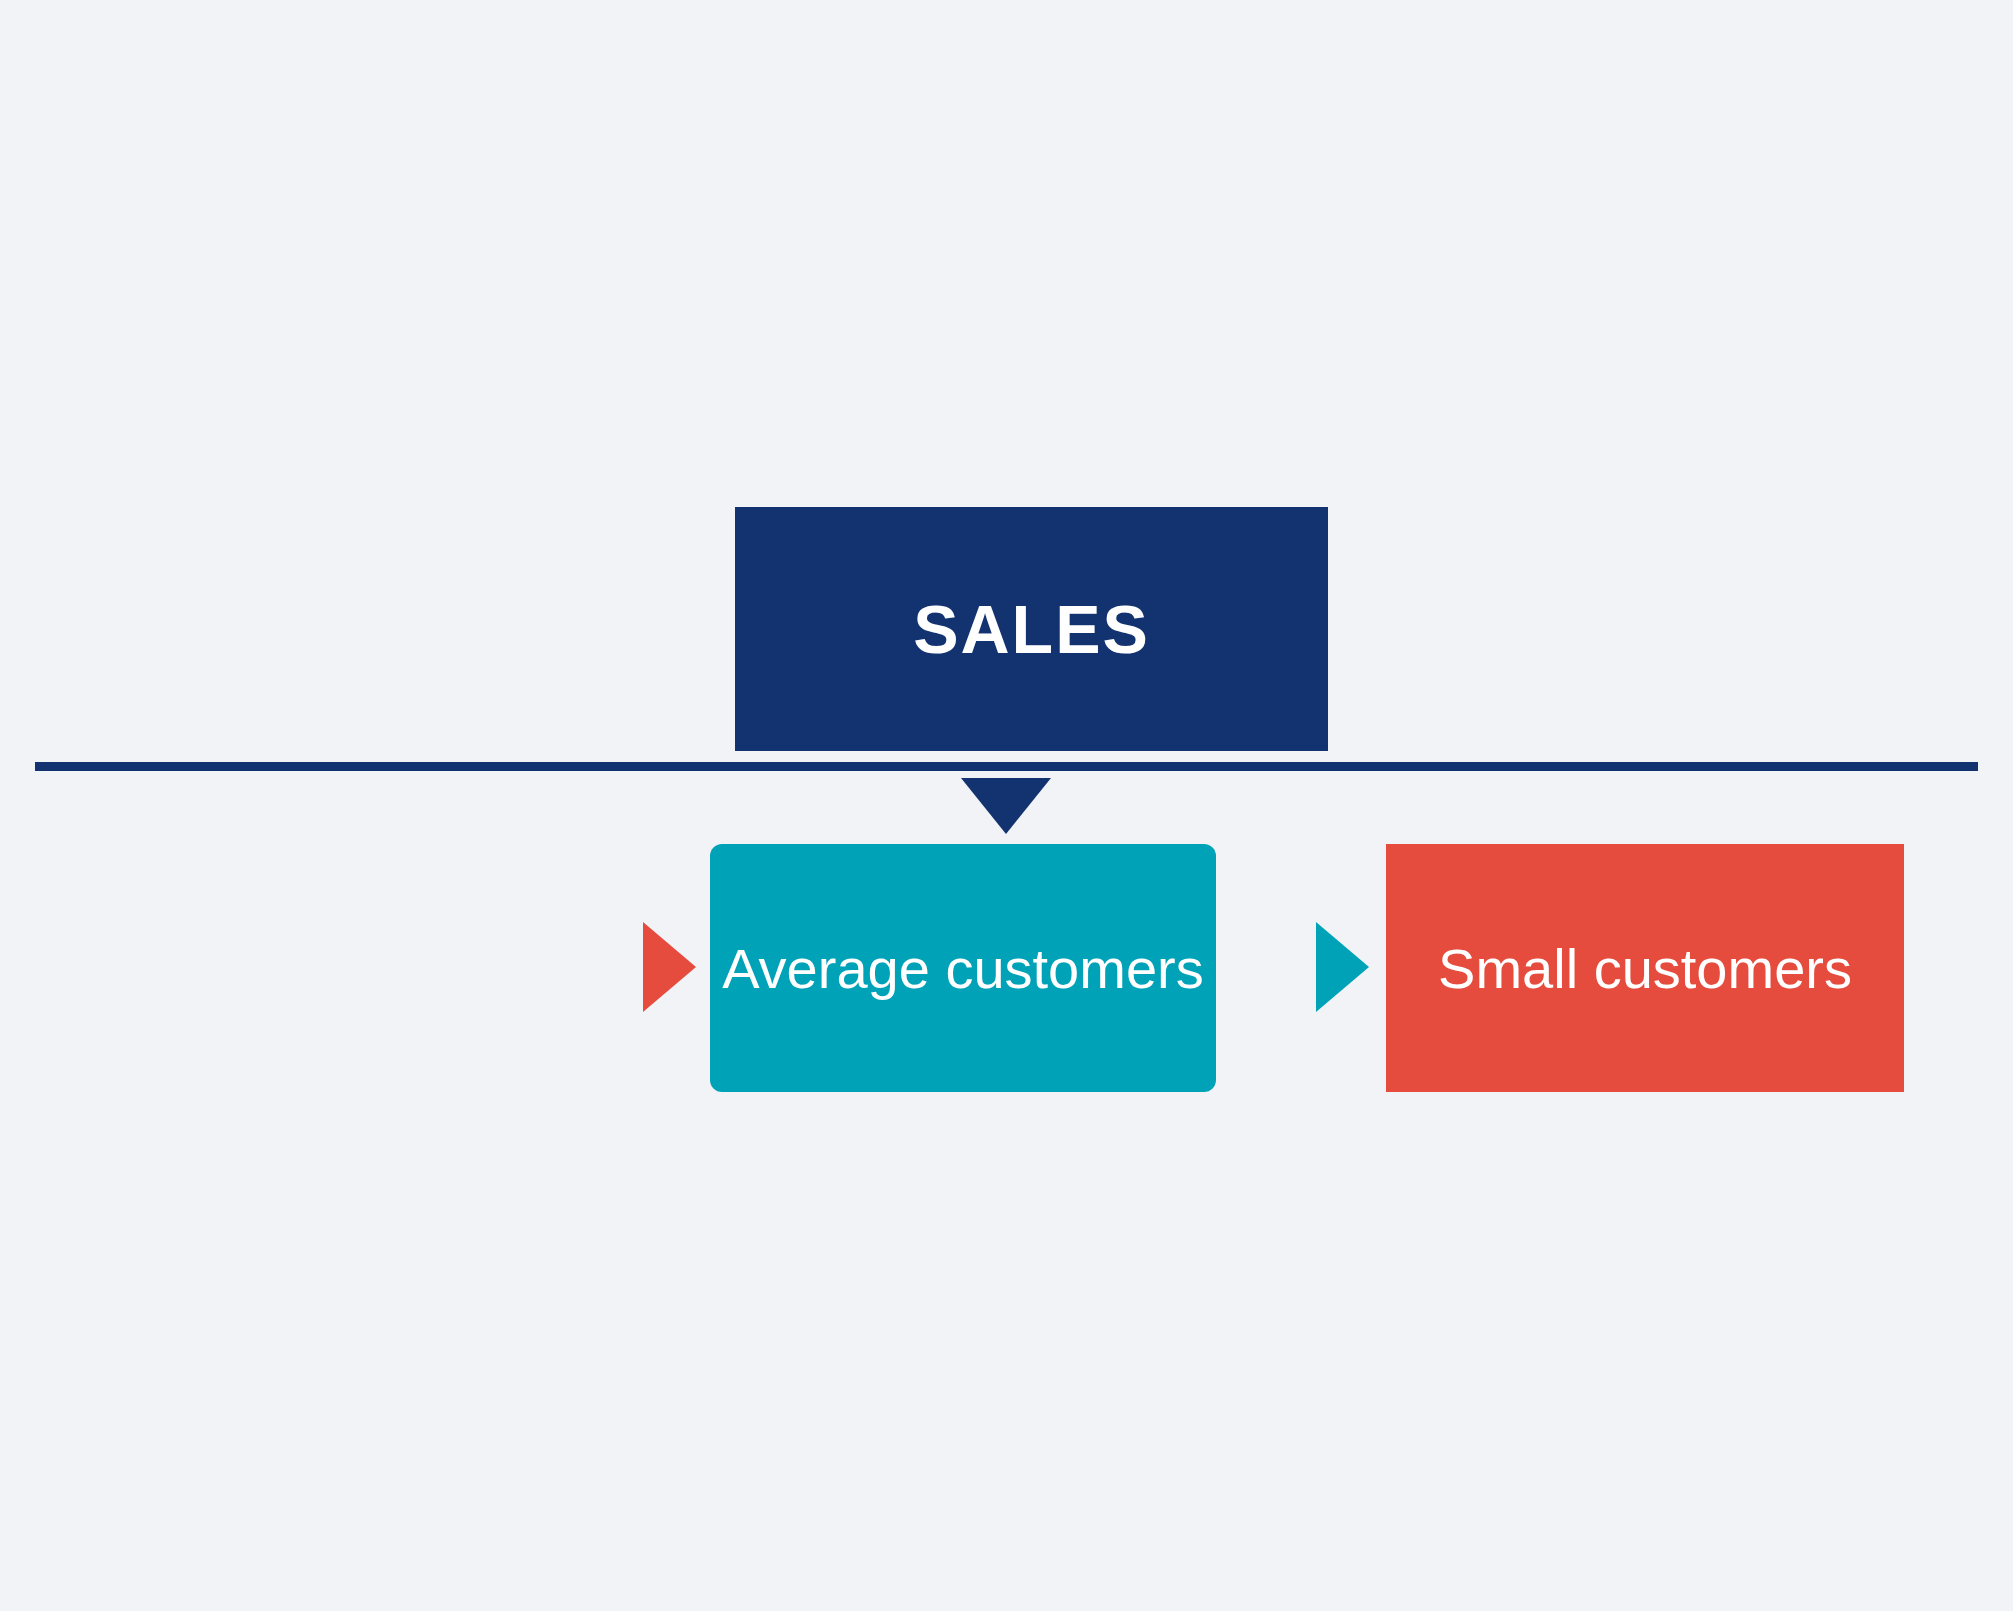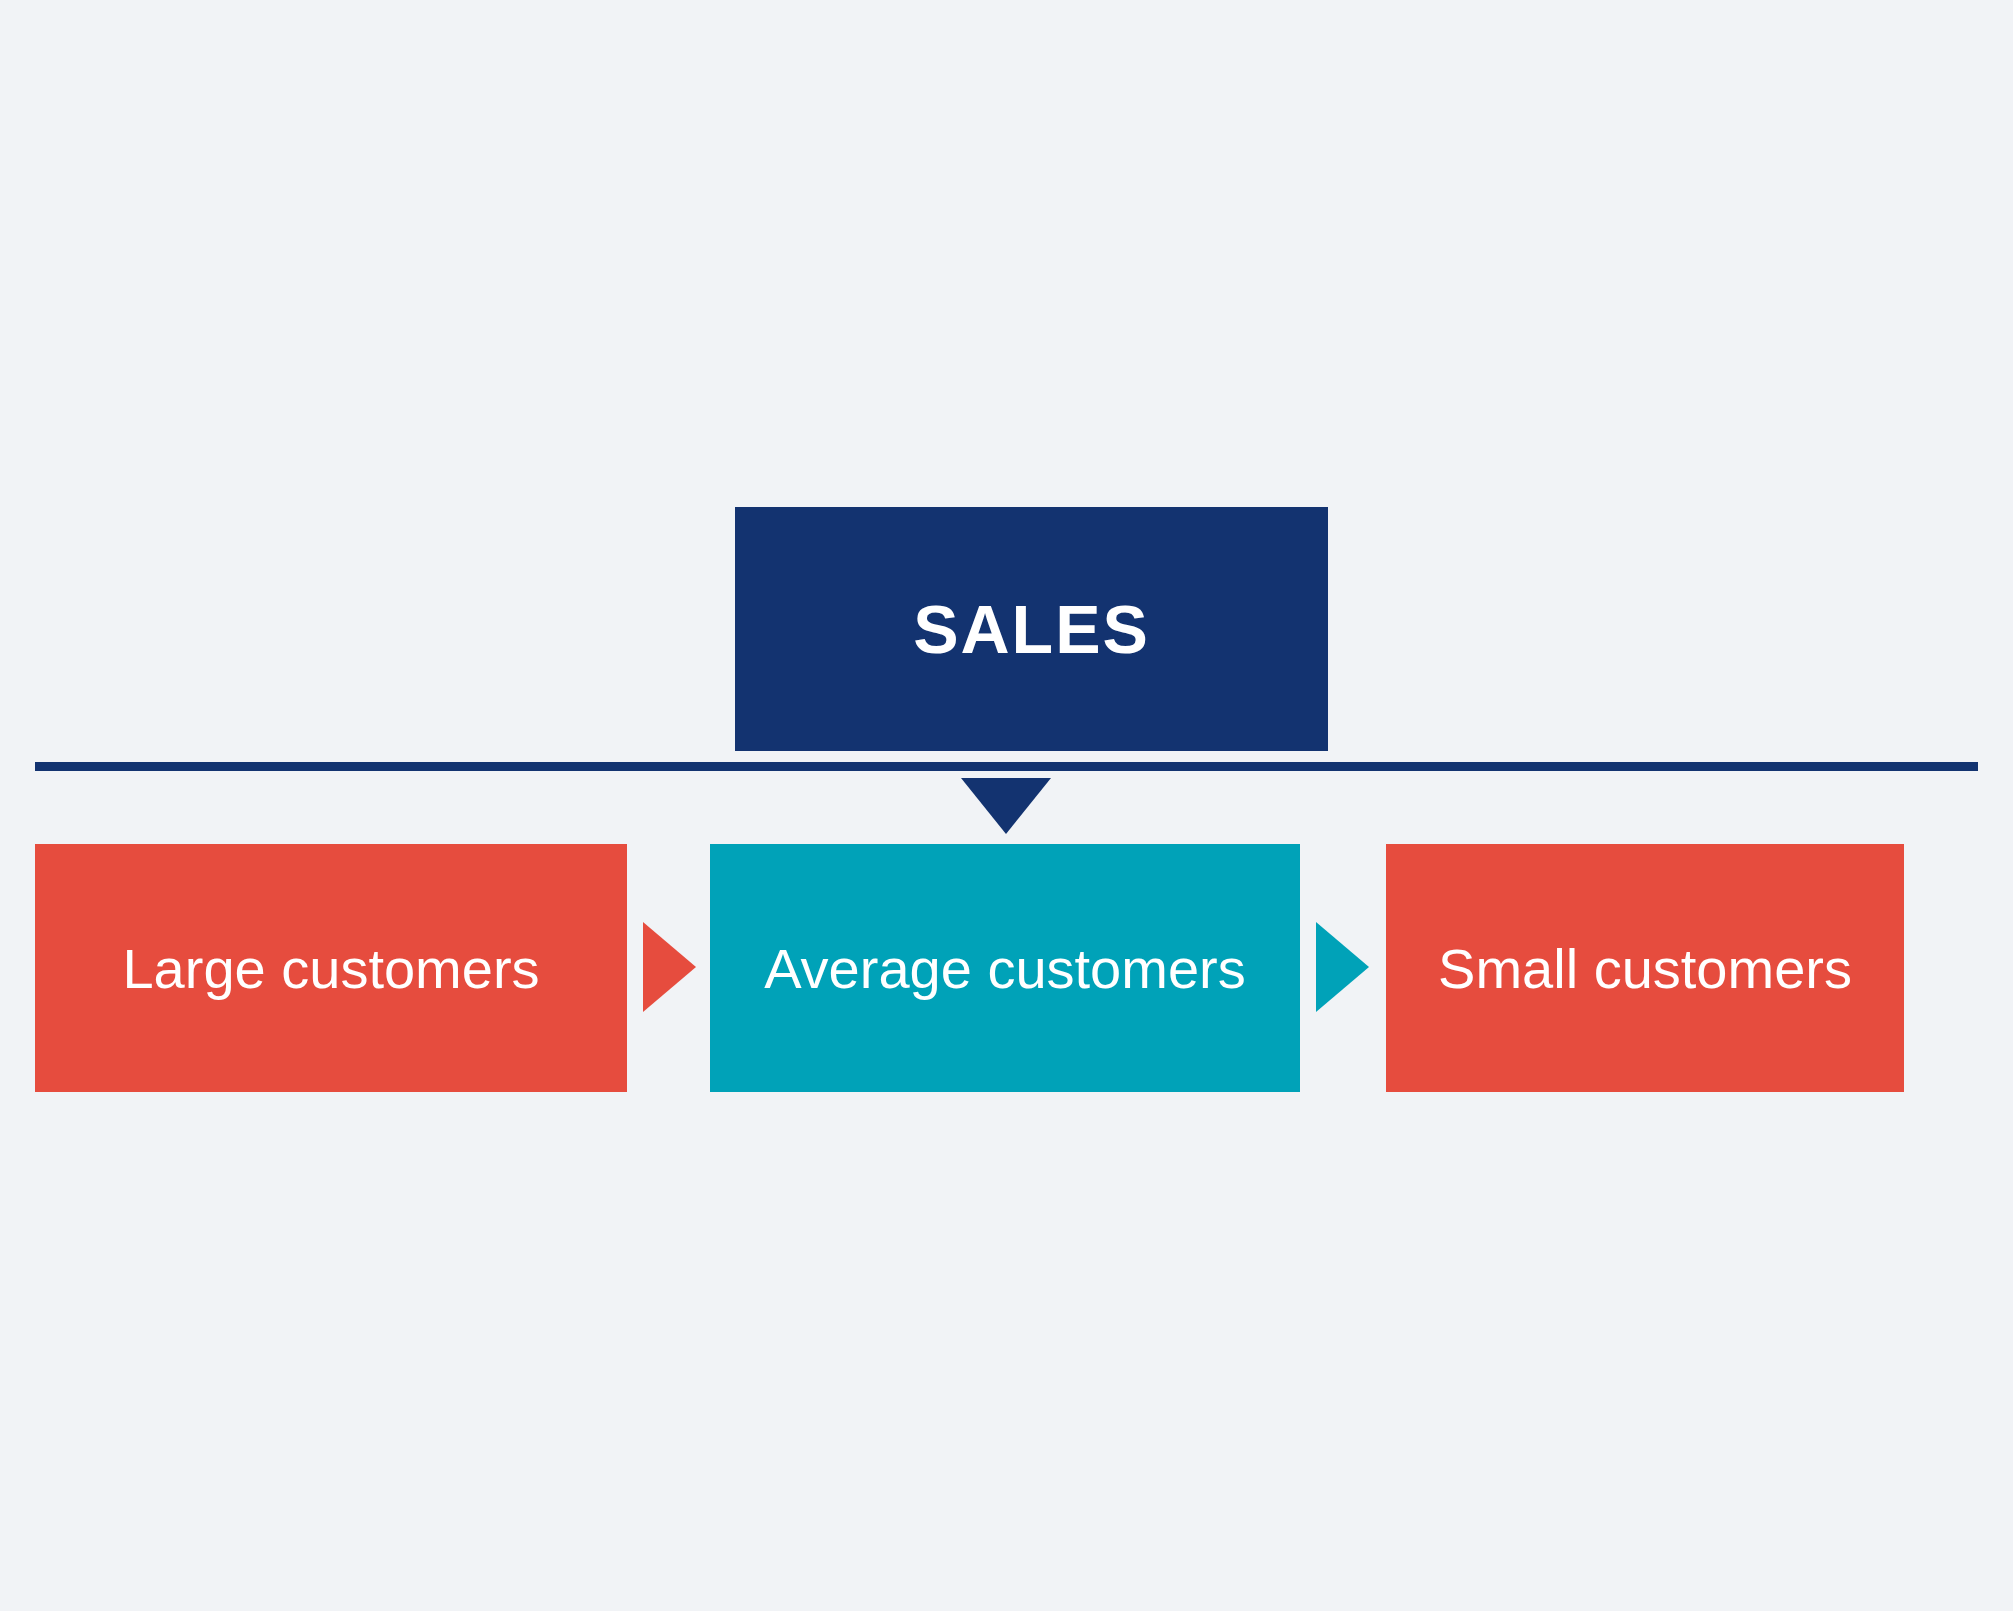--- a/index.html
+++ b/index.html
@@ -51,21 +51,21 @@
     height: 56px;
     clip-path: polygon(0 0, 100% 0, 50% 100%);
   }
   .child-node {
     top: 844px;
     height: 248px;
     font-size: 56px;
     font-weight: 400;
   }
   .node-large  { left: 35px;   width: 592px; }
-  .node-average{ left: 710px;  width: 590px; }
+  .node-average{ left: 710px;  width: 506px; border-radius: 12px; }
   .node-small  { left: 1386px; width: 518px; }
   .right-arrow {
     position: absolute;
     top: 922px;
     width: 53px;
     height: 90px;
     clip-path: polygon(0 0, 100% 50%, 0 100%);
   }
   .arrow-large-to-average  { left: 643px; }
   .arrow-average-to-small  { left: 1316px; }
@@ -79,23 +79,20 @@
 <div class="stage">
 
   <div class="node root-node" style="background-color: rgb(19, 51, 112);">
     <span class="label">SALES</span>
   </div>
 
   <div class="divider-line" style="background-color: rgb(19, 51, 112);"></div>
 
   <div class="down-arrow" style="background-color: rgb(19, 51, 112);"></div>
 
-  <div class="node child-node node-large" style="background-color: rgb(230, 76, 62);">
-    <span class="label">Large customers</span>
-  </div>
 
   <div class="right-arrow arrow-large-to-average" style="background-color: rgb(230, 76, 62);"></div>
 
   <div class="node child-node node-average" style="background-color: rgb(0, 162, 184);">
     <span class="label">Average customers</span>
   </div>
 
   <div class="right-arrow arrow-average-to-small" style="background-color: rgb(0, 162, 184);"></div>
 
   <div class="node child-node node-small" style="background-color: rgb(230, 76, 62);">

